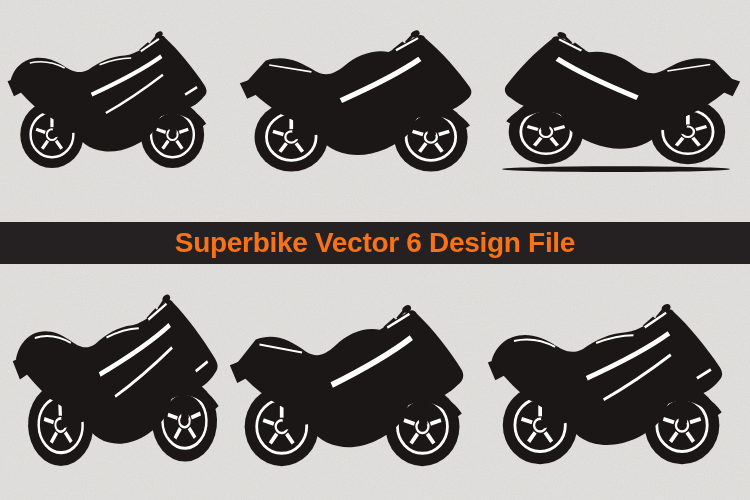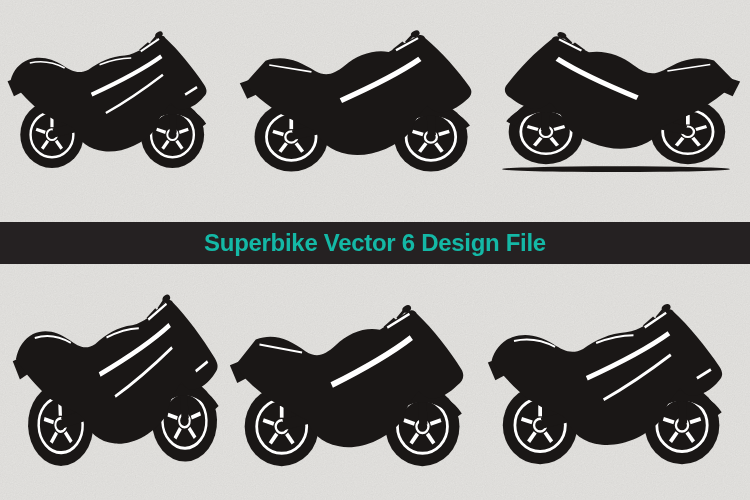--- a/index.html
+++ b/index.html
@@ -15,21 +15,21 @@
   #bike-2{left:238px;top:26px;  width:248px;height:156px;}
   #bike-3{left:490px;top:28px;  width:252px;height:146px;}
   #bike-4{left:12px; top:292px; width:220px;height:184px;transform:rotate(-2deg);}
   #bike-5{left:228px;top:300px; width:250px;height:178px;}
   #bike-6{left:486px;top:300px; width:252px;height:176px;}
   .banner{
     position:absolute;left:0;top:222px;width:750px;height:42px;
     background:#252122;display:flex;align-items:center;justify-content:center;
   }
   .banner-text{
-    color:#14b8a6;font-weight:bold;font-size:24px;letter-spacing:-0.3px;
+    color:#f97316;font-weight:bold;font-size:28px;letter-spacing:-0.3px;
     line-height:1;white-space:nowrap;
   }
   .defs-holder{position:absolute;width:0;height:0;overflow:hidden;}
 </style>
 </head>
 <body>
 
 <div class="stage">
 
   <svg class="grain" width="750" height="500" xmlns="http://www.w3.org/2000/svg">

